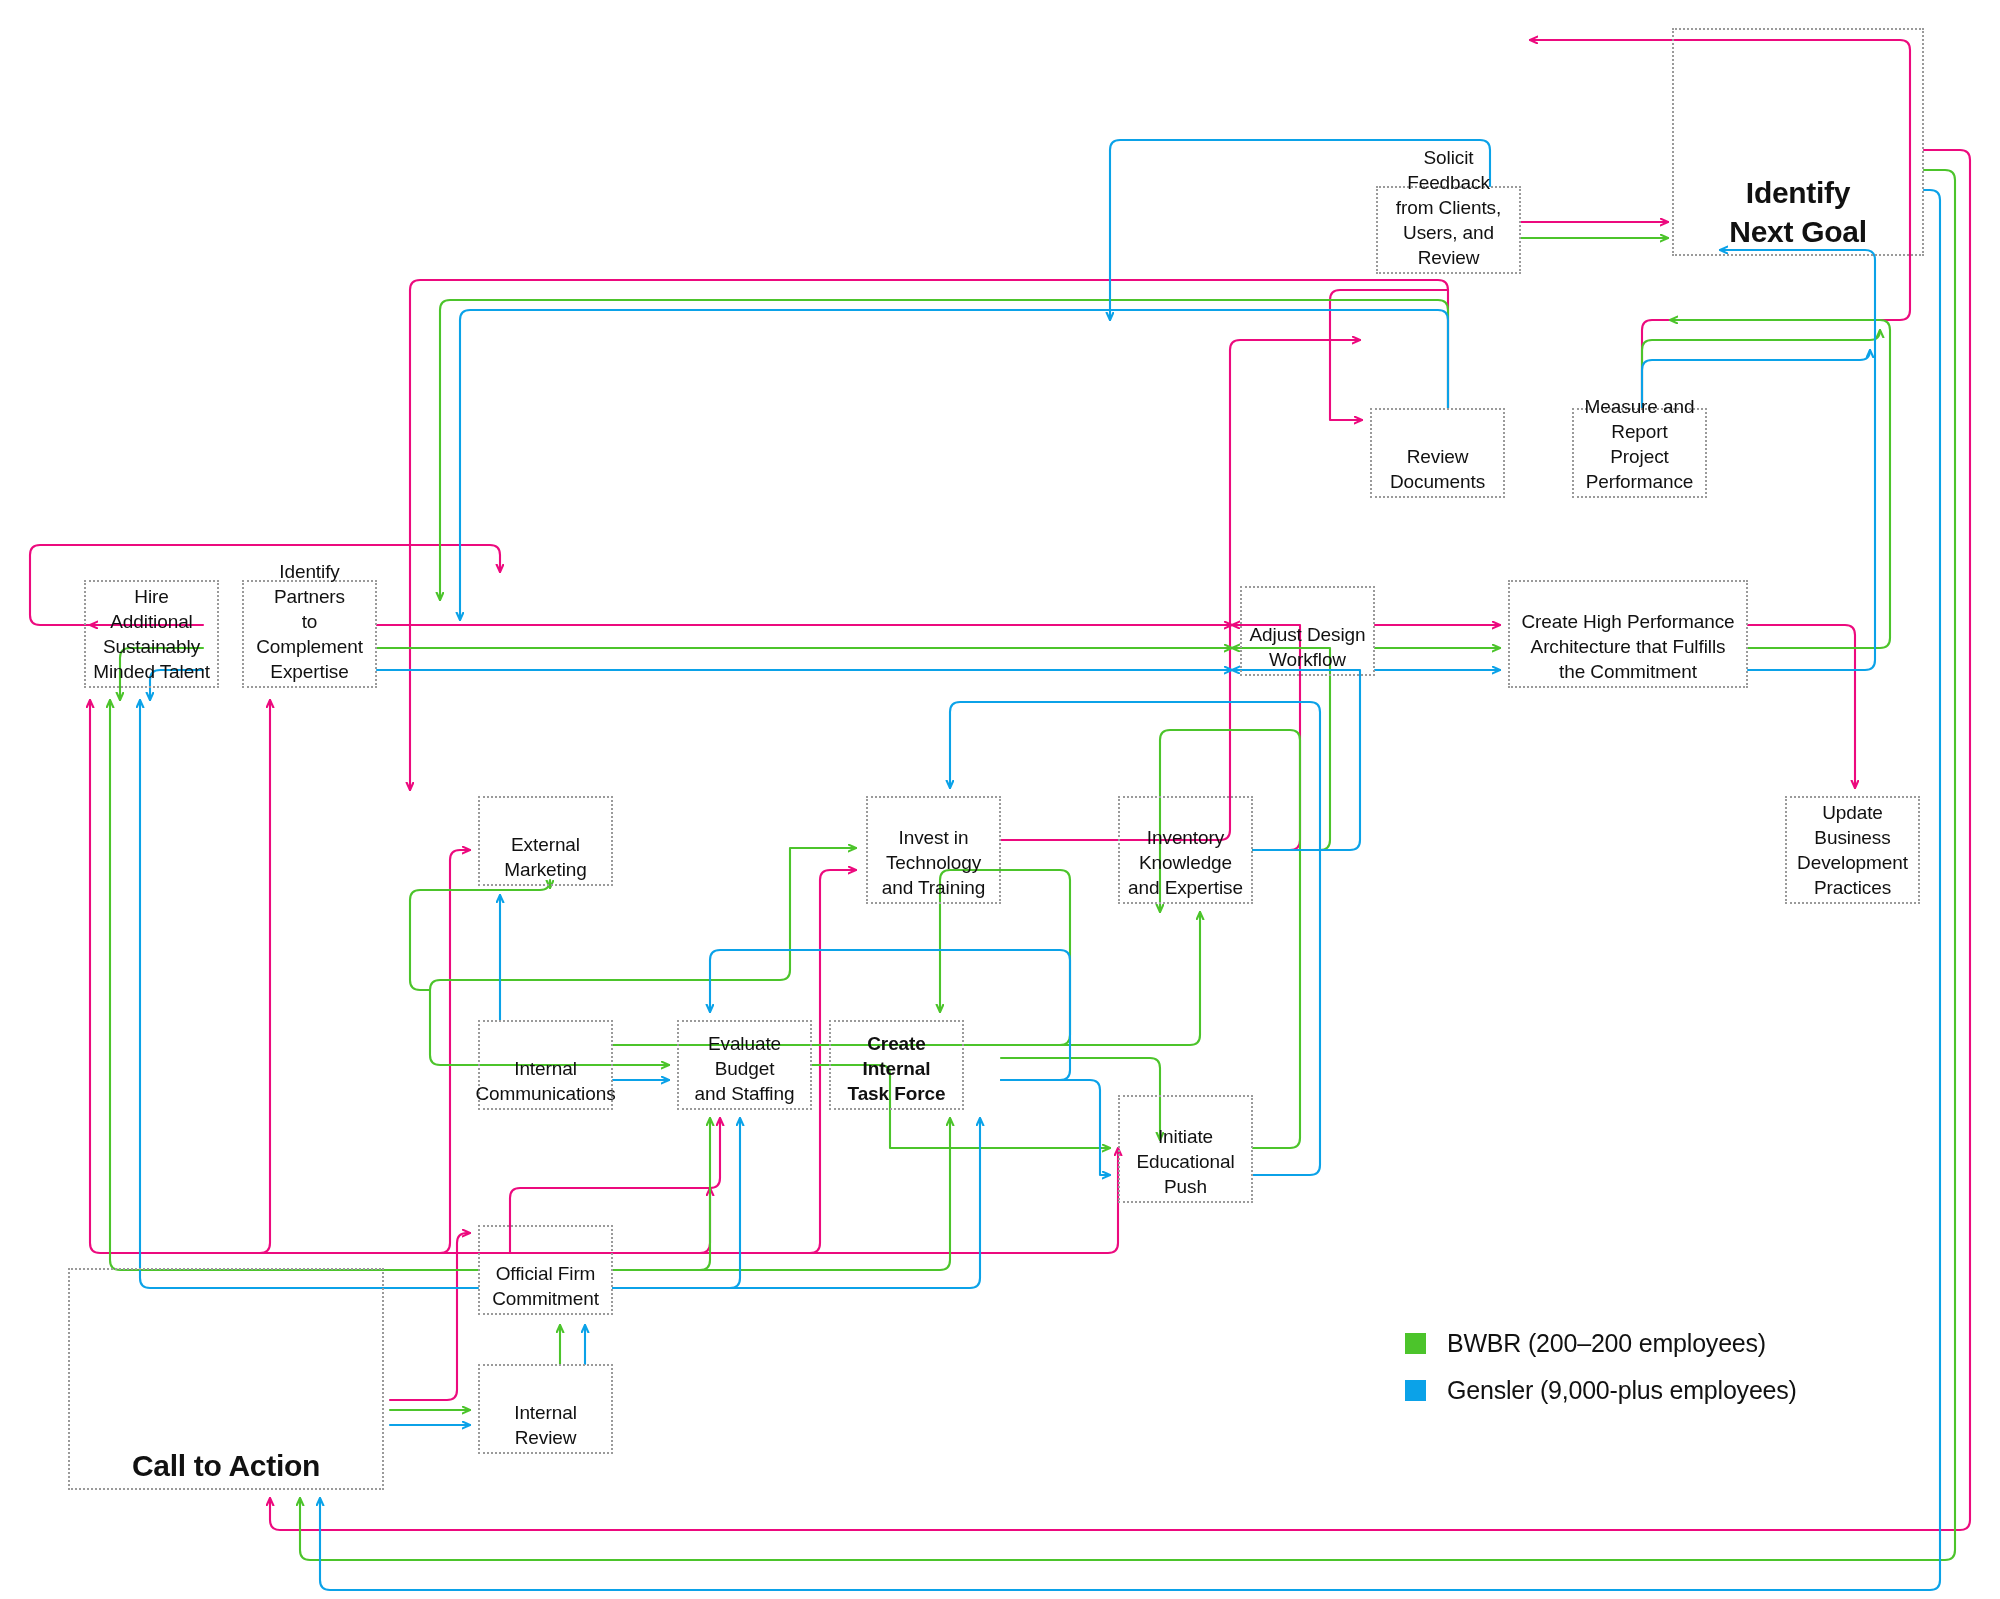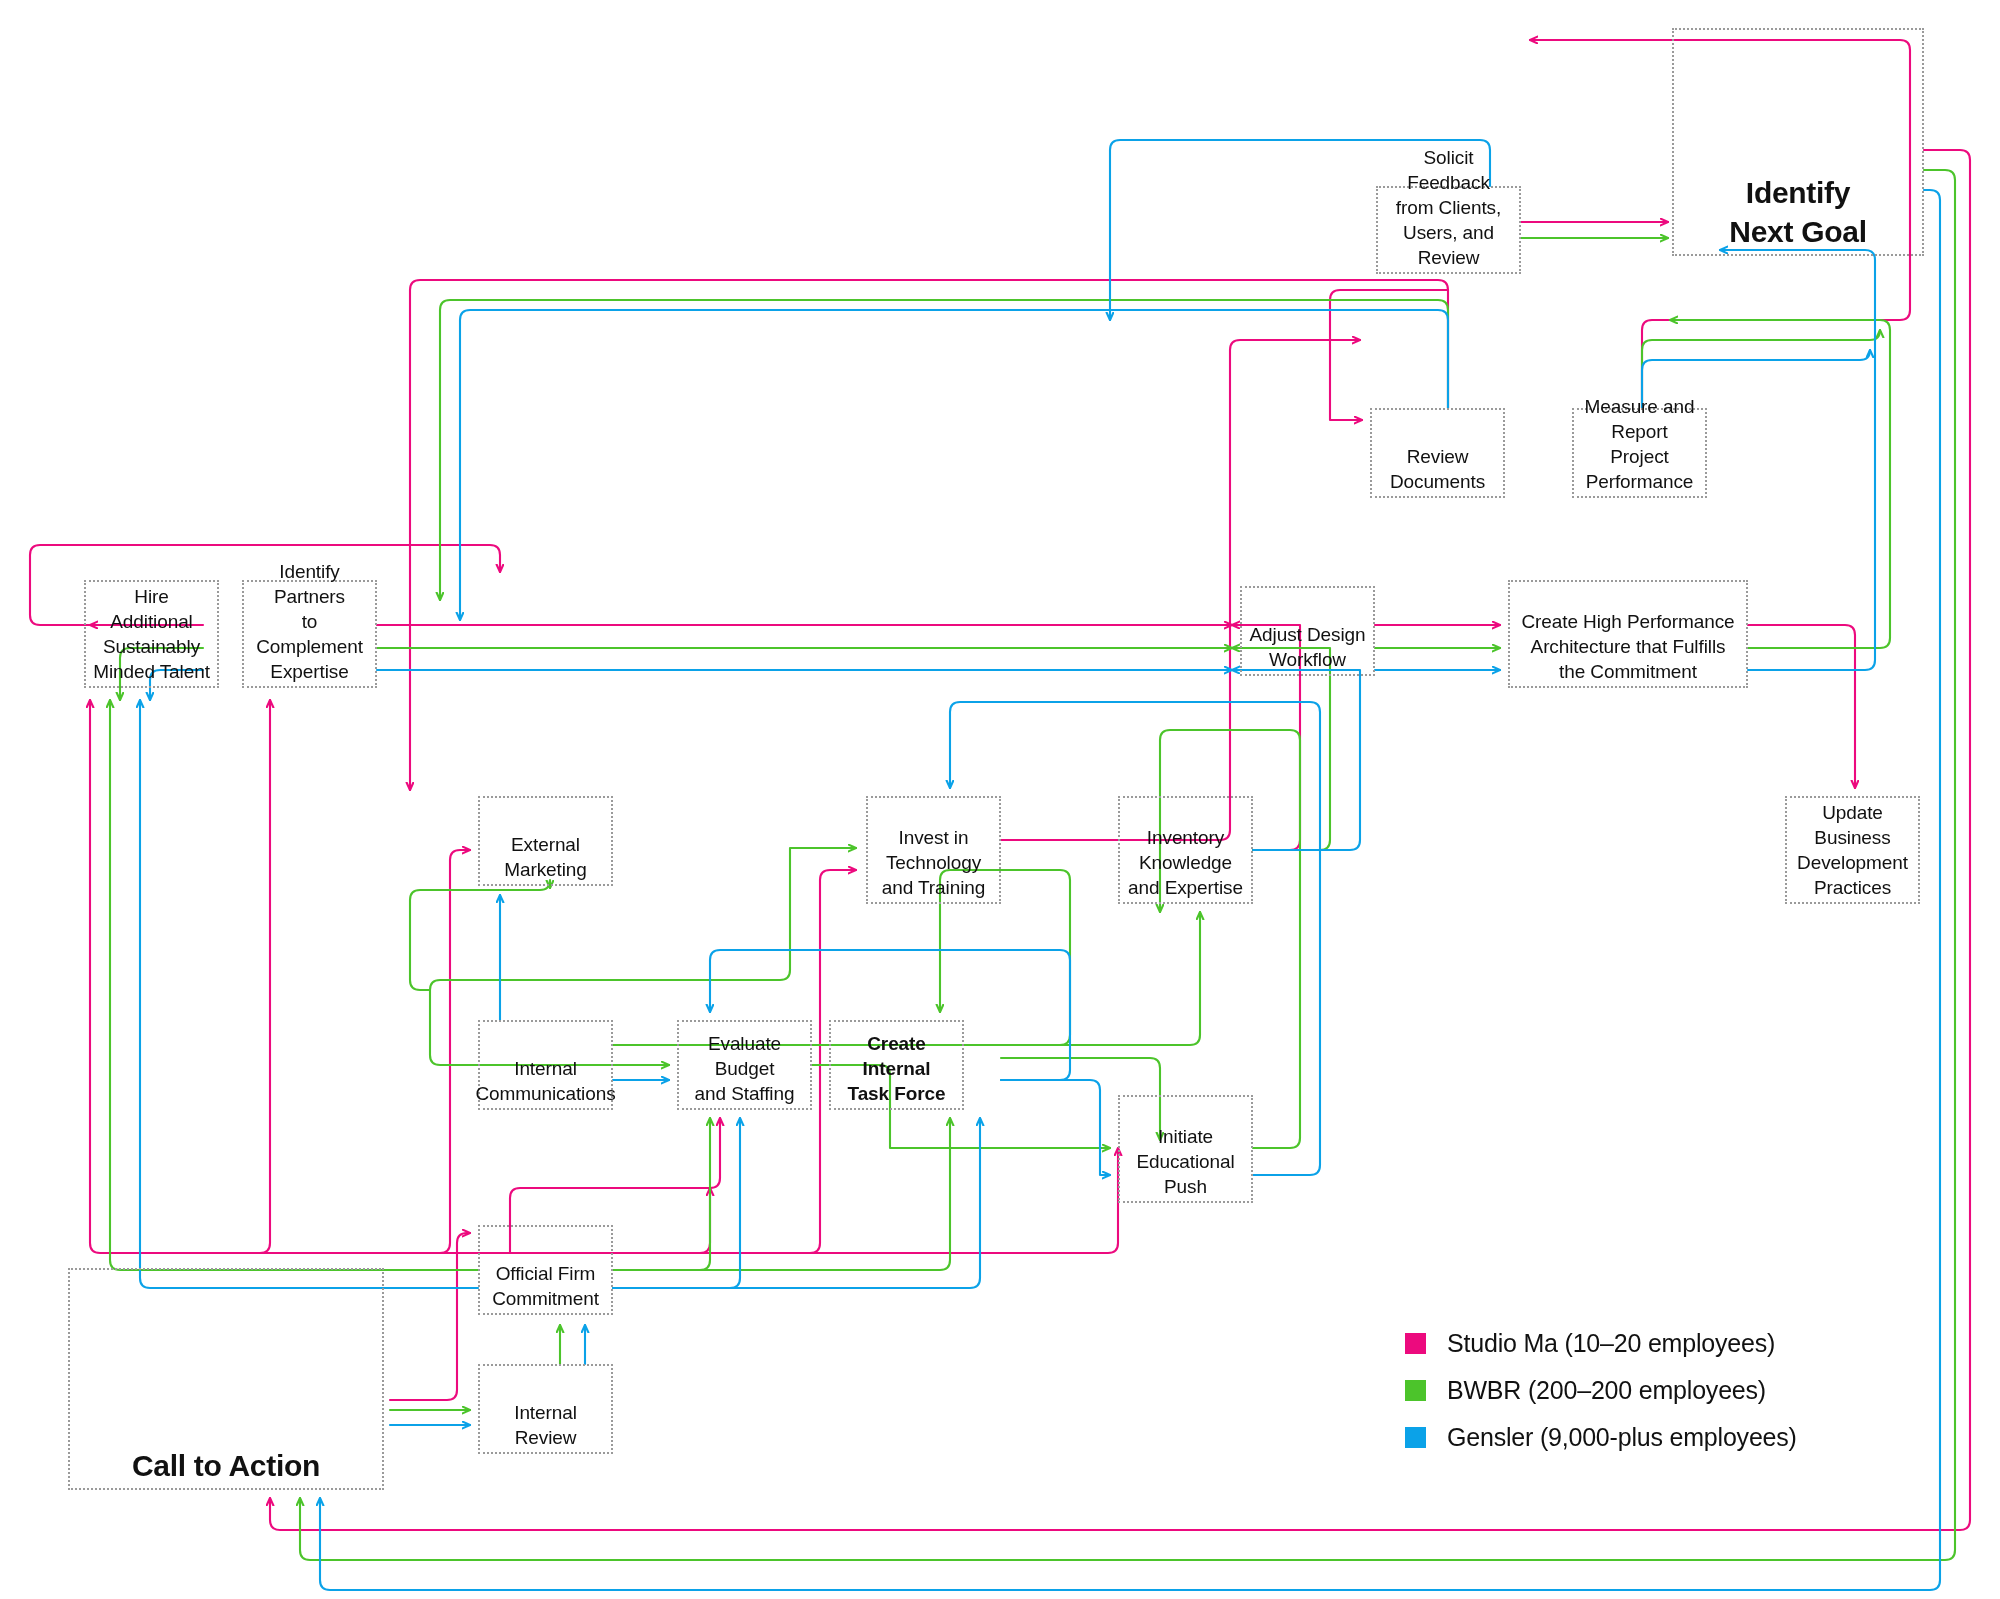--- a/index.html
+++ b/index.html
@@ -242,24 +242,20 @@
       </div>
       <div class="node-box" style="left: 1376px; top: 186px; width: 145px; height: 88px;">
         <span class="node-label">Solicit Feedback
 from Clients,
 Users, and Review</span>
       </div>
     </div>
 
   <div id="legend">
       <div class="legend-row">
-        <span class="legend-swatch" style="background: rgb(236, 10, 126);"></span>
-        <span class="legend-text">Studio Ma (10–20 employees)</span>
-      </div>
-      <div class="legend-row">
         <span class="legend-swatch" style="background: rgb(76, 196, 43);"></span>
         <span class="legend-text">BWBR (200–200 employees)</span>
       </div>
       <div class="legend-row">
         <span class="legend-swatch" style="background: rgb(11, 162, 232);"></span>
         <span class="legend-text">Gensler (9,000-plus employees)</span>
       </div>
     </div>
 
 </div>

